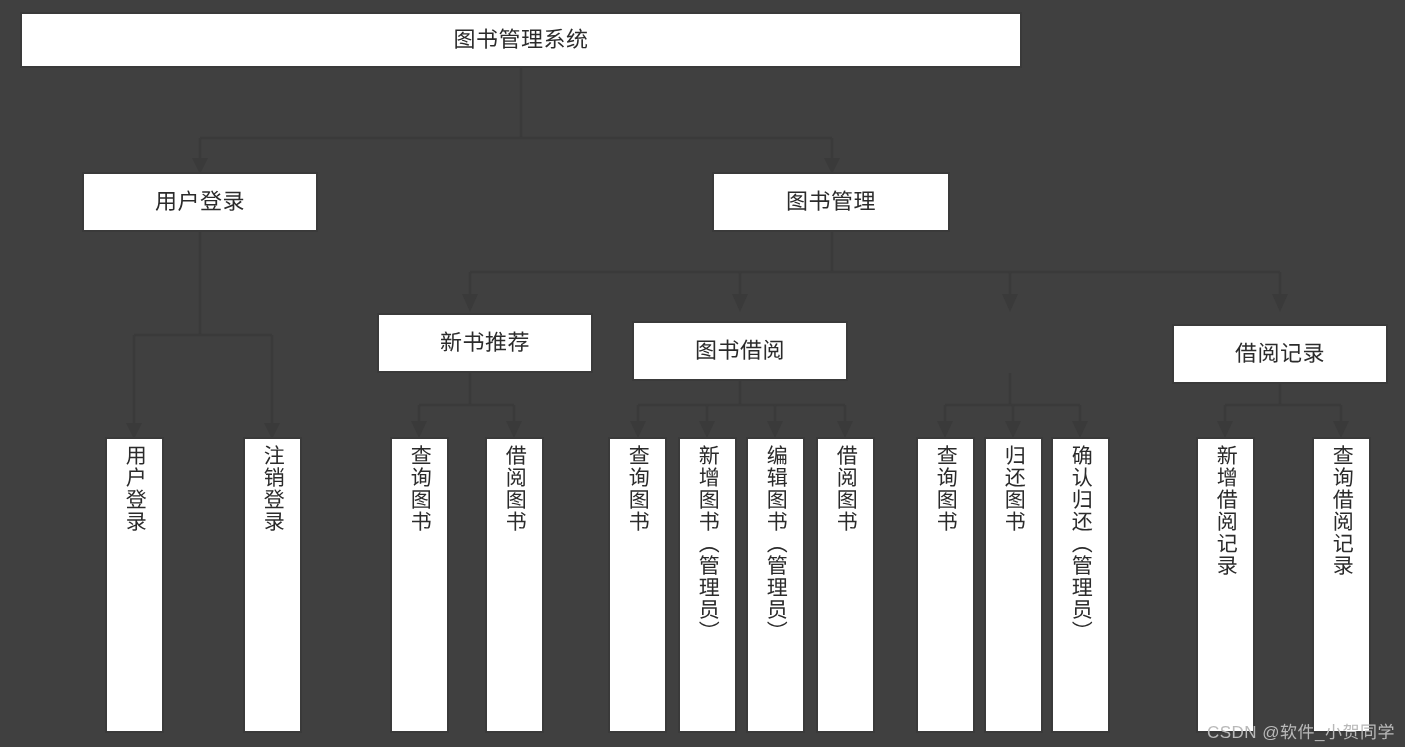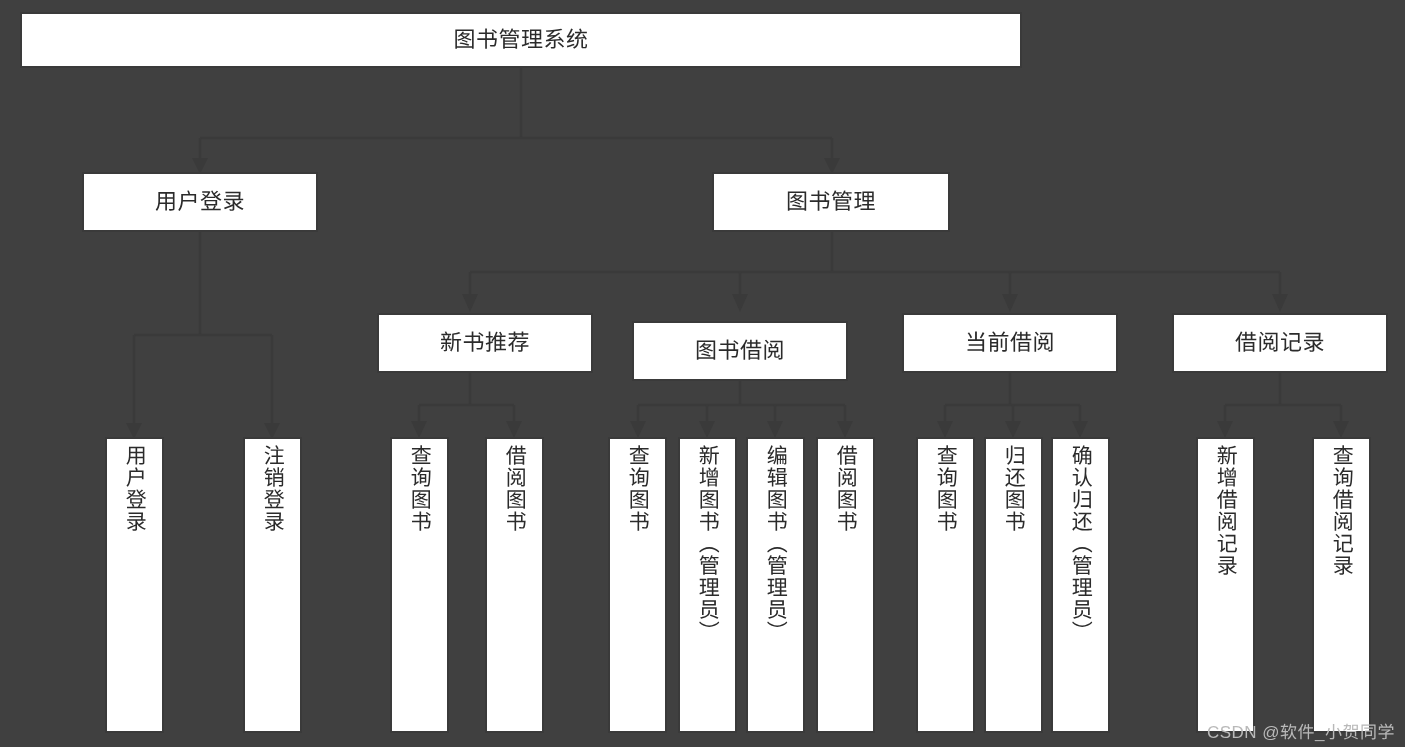--- a/index.html
+++ b/index.html
@@ -171,25 +171,22 @@
   </div>
 
   <div class="node horizontal" style="left:362px; top:313px; width:216px; height:60px;margin-left:15px;">
     <span class="node-label">新书推荐</span>
   </div>
 
   <div class="node horizontal" style="left:632px; top:313px; width:216px; height:60px;margin-top:8px;">
     <span class="node-label">图书借阅</span>
   </div>
 
-  <div class="node horizontal" style="left:902px; top:313px; width:216px; height:60px;">
-    <span class="node-label">当前借阅</span>
-  </div>
-
-  <div class="node horizontal" style="left:1172px; top:313px; width:216px; height:60px;">
+
+  <div class="node horizontal" style="left:1172px; top:324px; width:216px; height:60px;">
     <span class="node-label">借阅记录</span>
   </div>
 
   <div class="node vertical" style="left:105px; top:437px; width:59px; height:296px;">
     <span class="node-label">用户登录</span>
   </div>
   <div class="node vertical" style="left:243px; top:437px; width:59px; height:296px;">
     <span class="node-label">注销登录</span>
   </div>
 

